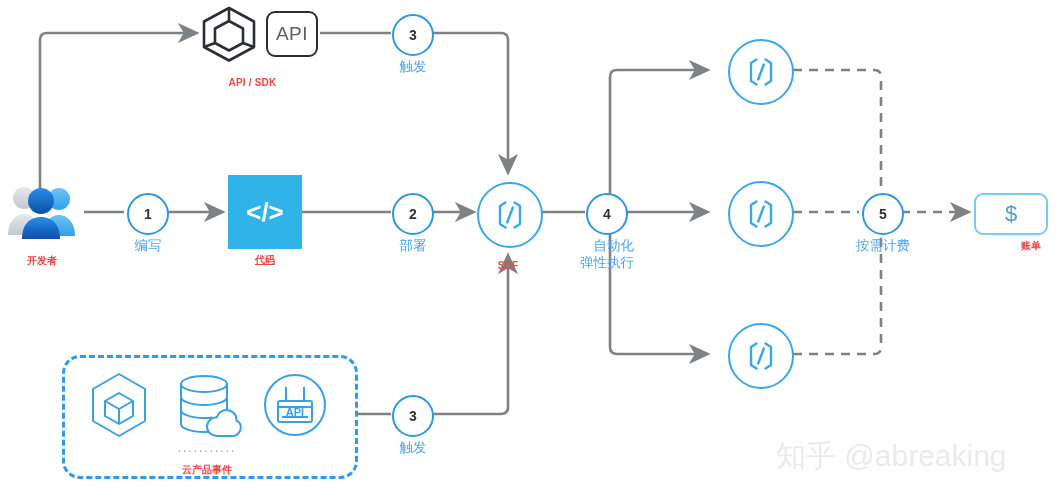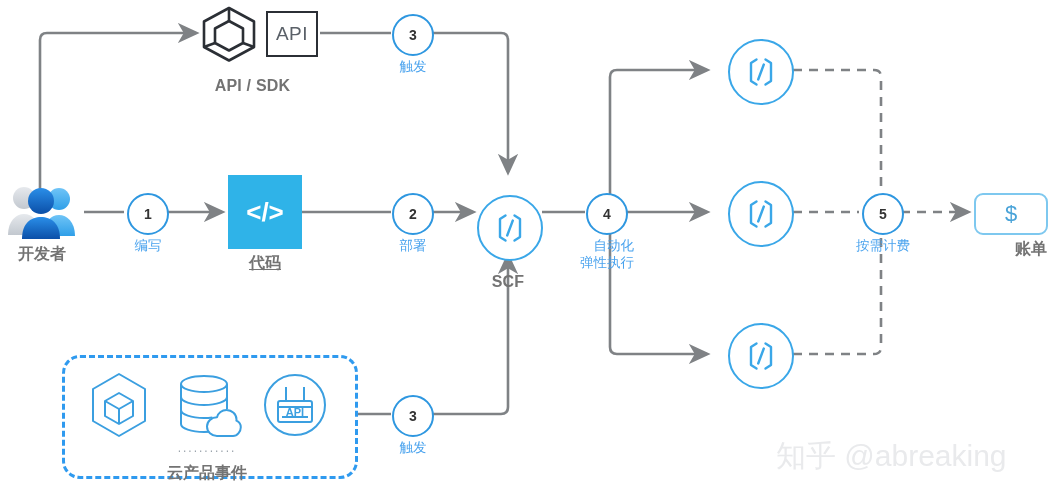--- a/index.html
+++ b/index.html
@@ -20,20 +20,21 @@
   #wires {
     position: absolute;
     left: 0;
     top: 0;
     width: 1064px;
     height: 503px;
   }
   .node {
     position: absolute;
     box-sizing: border-box;
+    border-radius: 9px;
   }
   
   .step {
     width: 38px;
     height: 38px;
     border-radius: 50%;
     border: 2px solid #2e97e0;
     background: #ffffff;
     display: flex;
     align-items: center;
@@ -69,22 +70,22 @@
     align-items: center;
     justify-content: center;
     z-index: 5;
   }
   .fn-circle svg { display: block; }
   .caption {
     position: absolute;
     left: 50%;
     transform: translateX(-50%);
     white-space: nowrap;
-    font-size: 16px;
-    color: #737373;
+    font-size: 10px;
+    color: #ef4444;
     font-weight: bold;
   }
   .caption.latin { font-weight: bold; letter-spacing: 0.2px; }
   
   .code-block {
     width: 74px;
     height: 74px;
     background: #2fb3e8;
     display: flex;
     align-items: center;
@@ -227,21 +228,21 @@
 
       <circle cx="18" cy="16" r="11" fill="url(#gGray)"></circle>
       <path d="M2,53 C2,39 10,32 18,32 C26,32 34,39 34,53 Z" fill="url(#gGray)"></path>
 
       <circle cx="53" cy="17" r="11" fill="url(#gLight)"></circle>
       <path d="M37,54 C37,40 45,33 53,33 C61,33 69,40 69,54 Z" fill="url(#gLight)"></path>
 
       <circle cx="35" cy="19" r="13" fill="url(#gDark)"></circle>
       <path d="M16,57 C16,41 25,35 35,35 C45,35 54,41 54,57 Z" fill="url(#gDark)"></path>
     </svg>
-    <div class="caption" style="top:62px;">开发者</div>
+    <div class="caption" style="top:72px;">开发者</div>
   </div>
 
   <div class="node" style="left:199px; top:5px; width:60px; height:58px;">
     <svg width="60" height="58" viewBox="0 0 60 58">
       <g fill="none" stroke="#2b2f35" stroke-width="2.6" stroke-linejoin="round">
         <path d="M30,3 L55,16.5 L55,42 L30,55.5 L5,42 L5,16.5 Z"></path>
         <path d="M30,16 L44,23.5 L44,38 L30,45.5 L16,38 L16,23.5 Z"></path>
         <path d="M30,16 L30,3"></path>
         <path d="M16,38 L5,42"></path>
         <path d="M44,38 L55,42"></path>
@@ -255,21 +256,21 @@
     <div class="caption latin" style="top:0;">API / SDK</div>
   </div>
 
   <div class="node" style="left:228px; top:175px; width:74px; height:74px;">
     <div class="code-block">
       <span>&lt;/&gt;</span>
     </div>
     <div class="caption" style="top:78px;text-decoration:underline;">代码</div>
   </div>
 
-  <div class="node" style="left:477px; top:195px; width:62px; height:62px;">
+  <div class="node" style="left:477px; top:182px; width:62px; height:62px;">
     <div class="fn-circle">
       <svg width="34" height="34" viewBox="0 0 34 34">
         <g fill="none" stroke="#3aa7e8" stroke-width="2.4" stroke-linecap="round" stroke-linejoin="round">
           <path d="M12.5,4.5 L7,8 L7,26 L12.5,29.5"></path>
           <path d="M21.5,4.5 L27,8 L27,26 L21.5,29.5"></path>
           <path d="M19.8,9.5 L14.2,24.5"></path>
         </g>
       </svg>
     </div>
     <div class="caption latin" style="top:78px;">SCF</div>

